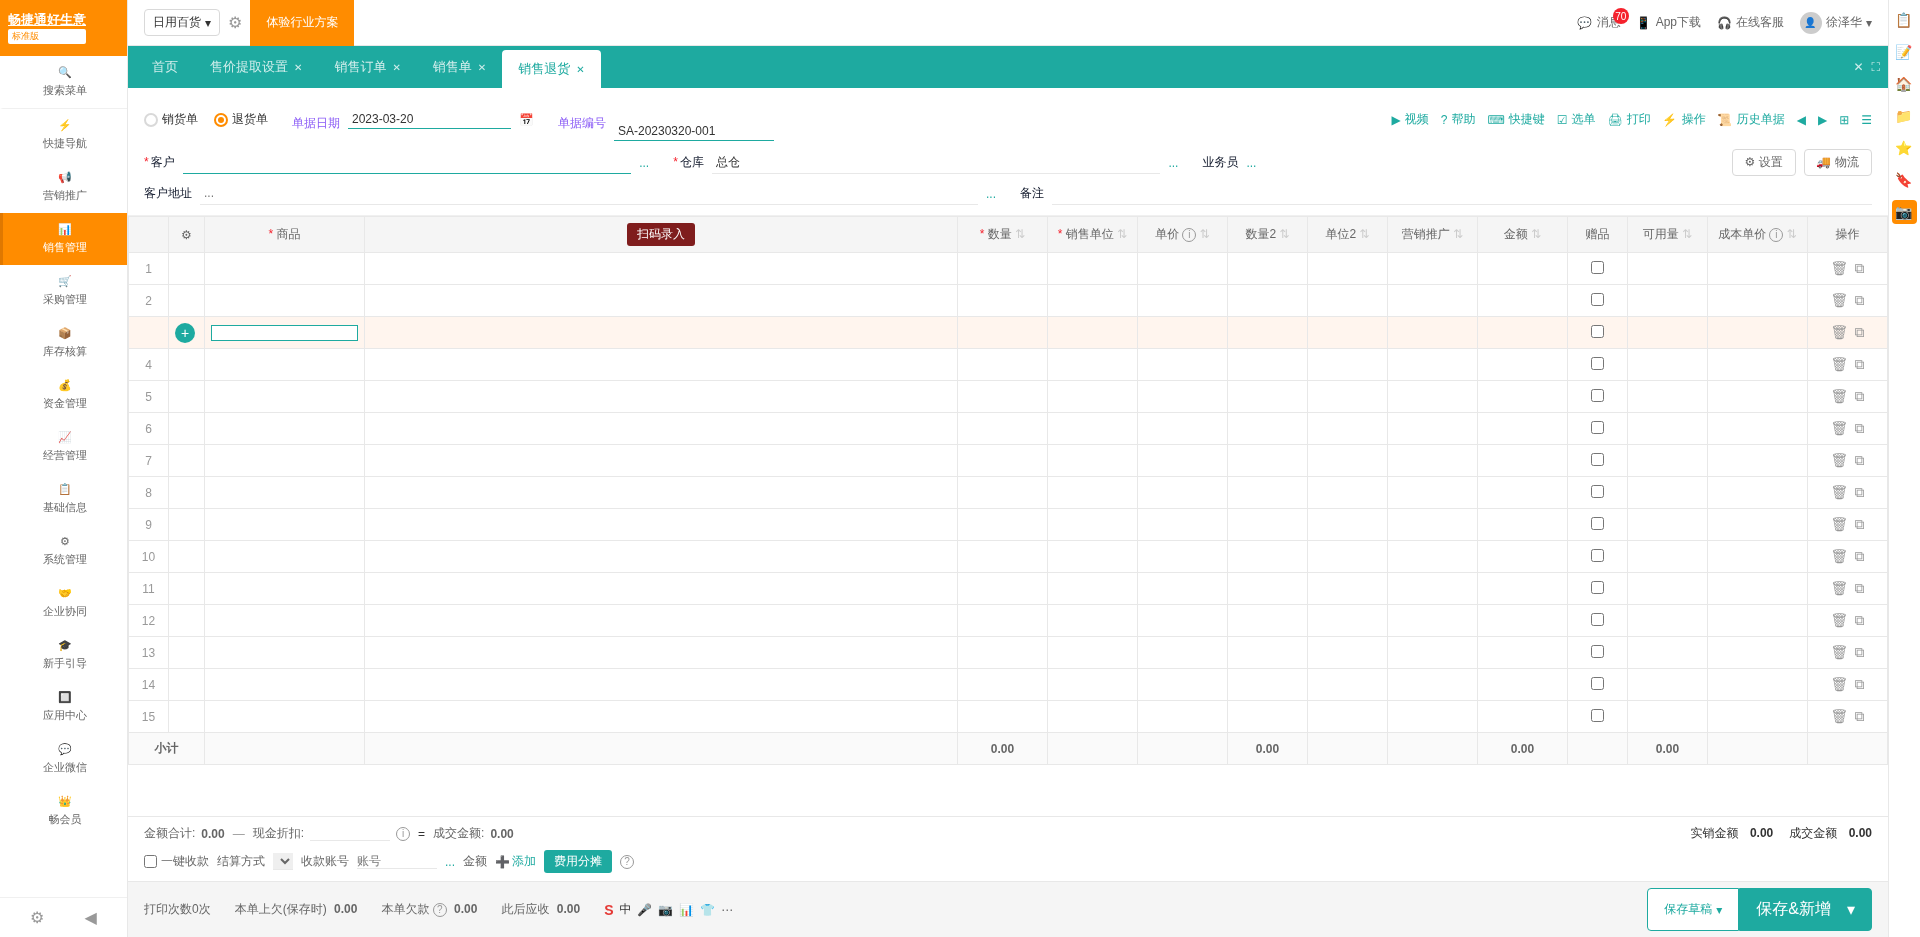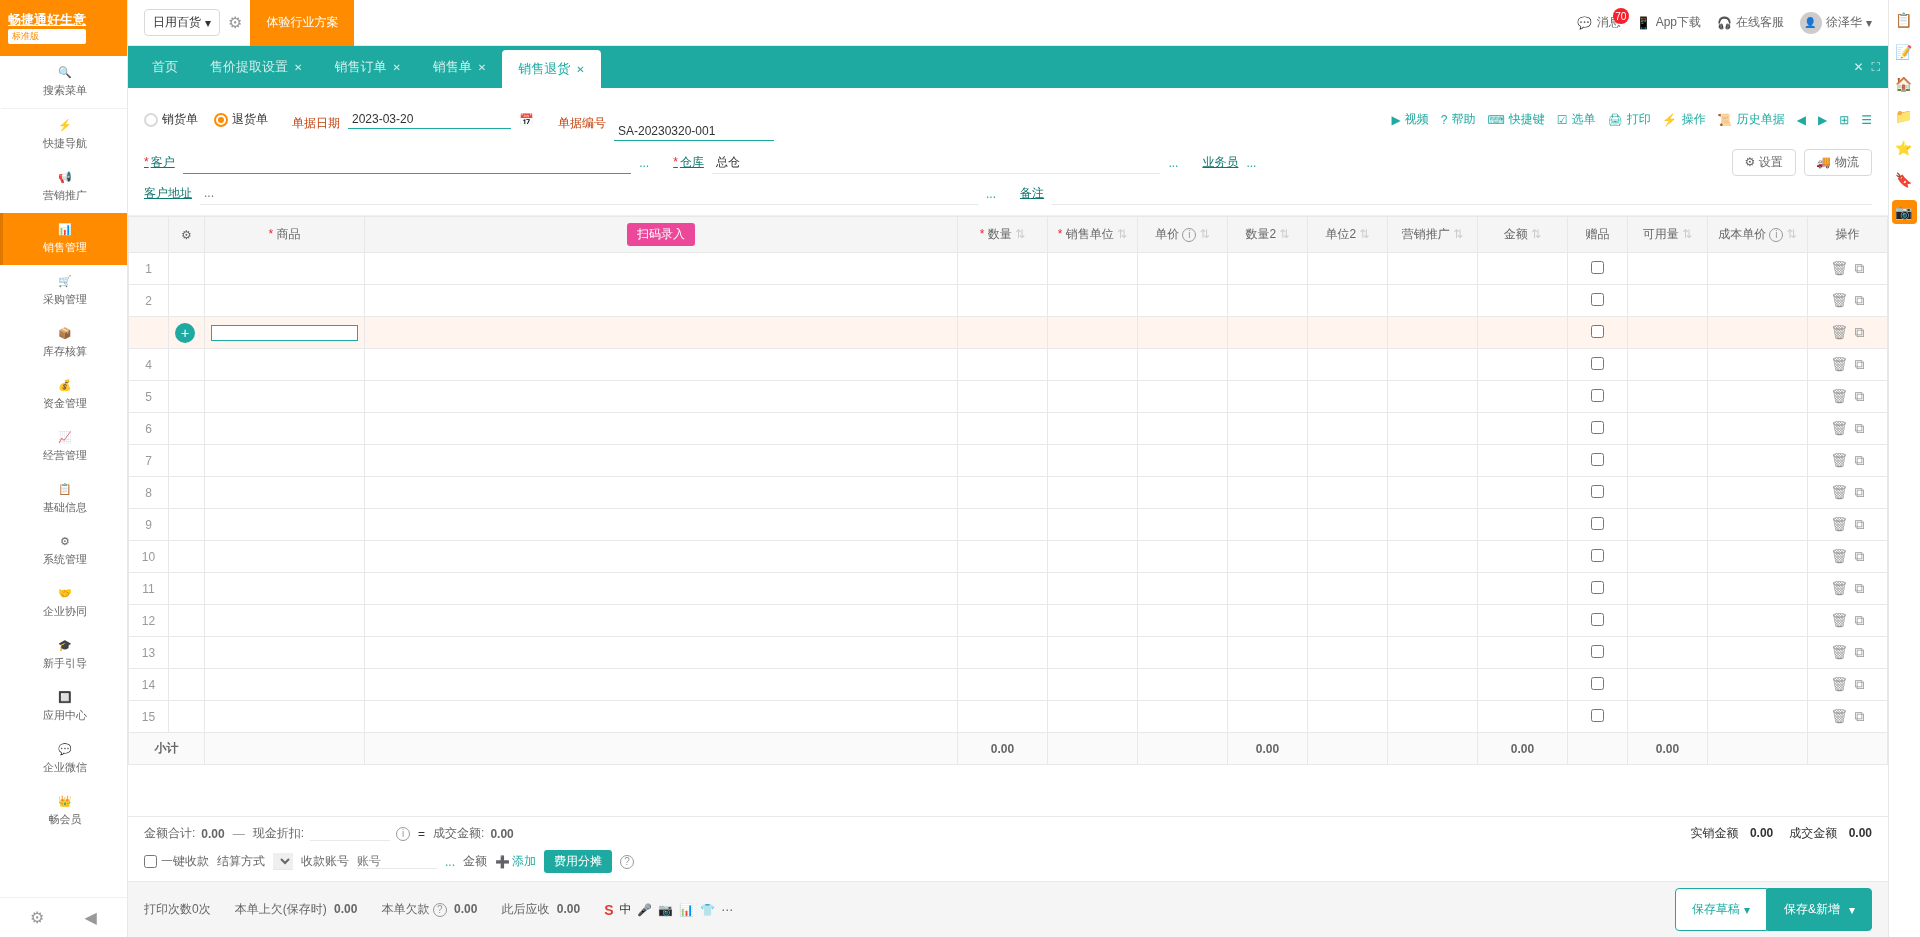--- a/index.html
+++ b/index.html
@@ -45,36 +45,36 @@
     
     
     .form-header { padding: 10px 16px; border-bottom: 1px solid #f0f0f0; flex-shrink: 0; }
     .form-header-row1 { display: flex; align-items: center; gap: 24px; margin-bottom: 8px; }
     .radio-group { display: flex; align-items: center; gap: 16px; }
     .radio-item { display: flex; align-items: center; gap: 4px; cursor: pointer; }
     .radio-circle { width: 14px; height: 14px; border-radius: 50%; border: 2px solid #d9d9d9; display: flex; align-items: center; justify-content: center; }
     .radio-circle.checked { border-color: #ff8c00; }
     .radio-dot { width: 6px; height: 6px; border-radius: 50%; background: #ff8c00; }
     .form-date-group { display: flex; align-items: center; gap: 8px; }
-    .form-label { color: #c2410c; margin-top: 8px; }
+    .form-label { color: #8b5cf6; margin-top: 8px; }
     .form-date-input { border: none; border-bottom: 1px solid #1eaaa0; padding: 2px 4px; color: #333; font-size: 12px; }
     .form-actions { margin-left: auto; display: flex; align-items: center; gap: 12px; color: #1eaaa0; font-size: 12px; }
     .form-actions span { display: flex; align-items: center; gap: 4px; cursor: pointer; }
     .form-header-row2 { display: flex; align-items: center; gap: 24px; }
     .field-group { display: flex; align-items: center; gap: 8px; flex: 1; }
-    .field-label { color: #0f766e; white-space: nowrap; text-decoration: underline; }
+    .field-label { color: #0f172a; white-space: nowrap; }
     .field-label.required::before { content: '*'; color: #f5222d; margin-right: 2px; }
     .field-input { flex: 1; border: none; border-bottom: 1px solid #e8e8e8; padding: 4px; color: #333; font-size: 12px; min-width: 80px; }
     .field-dots { color: #1eaaa0; cursor: pointer; }
     .form-btns { display: flex; gap: 8px; }
     .form-btn { padding: 4px 12px; border-radius: 4px; border: 1px solid #d9d9d9; cursor: pointer; font-size: 12px; background: #fff; color: #666; }
     
     
     .table-area { flex: 1; overflow: hidden; display: flex; flex-direction: column; }
-    .scan-btn { background: #ec4899; color: #fff; border: none; padding: 3px 10px; border-radius: 3px; cursor: pointer; font-size: 12px; }
+    .scan-btn { background: #7f1d1d; color: #fff; border: none; padding: 3px 10px; border-radius: 3px; cursor: pointer; font-size: 12px; }
     
     
     .data-table { flex: 1; overflow-y: auto; }
     table { width: 100%; border-collapse: collapse; font-size: 12px; }
     th { background: #f5f5f5; border: 1px solid #e8e8e8; padding: 6px 8px; white-space: nowrap; font-weight: normal; color: #666; text-align: center; position: sticky; top: 0; z-index: 10; }
     td { border: 1px solid #e8e8e8; padding: 4px 6px; text-align: center; height: 32px; }
     tr:nth-child(3) td { background: #fff5ee; }
     .row-num { color: #999; width: 30px; }
     .add-row-btn { width: 20px; height: 20px; background: #1eaaa0; color: #fff; border-radius: 50%; border: none; cursor: pointer; font-size: 14px; display: flex; align-items: center; justify-content: center; }
     .table-input { width: 100%; border: none; background: transparent; text-align: center; font-size: 12px; }
@@ -101,21 +101,21 @@
     .bottom-bar-actions { display: flex; align-items: center; gap: 8px; }
     .bottom-icons { display: flex; align-items: center; gap: 6px; }
     
     
     .right-panel { width: 32px; background: #fff; border-left: 1px solid #e8e8e8; display: flex; flex-direction: column; align-items: center; padding: 8px 0; gap: 8px; flex-shrink: 0; }
     .right-panel-icon { color: #999; cursor: pointer; font-size: 14px; padding: 4px; }
     
     
     .save-btns { display: flex; gap: 0; }
     .save-draft { background: #fff; border: 1px solid #1eaaa0; color: #1eaaa0; padding: 12px 16px; cursor: pointer; font-size: 12px; border-radius: 4px 0 0 4px; display: flex; align-items: center; gap: 4px; }
-    .save-new { background: #1eaaa0; border: 1px solid #1eaaa0; color: #fff; padding: 6px 16px; cursor: pointer; font-size: 12px; border-radius: 0 4px 4px 0; display: flex; align-items: center; gap: 9px; }
+    .save-new { background: #1eaaa0; border: 1px solid #1eaaa0; color: #fff; padding: 6px 16px; cursor: pointer; font-size: 16px; border-radius: 0 4px 4px 0; display: flex; align-items: center; gap: 16px; }
 
     
     .col-num { width: 40px; }
     .col-settings { width: 36px; }
     .col-goods { width: 160px; }
     .col-qty { width: 90px; }
     .col-unit { width: 90px; }
     .col-price { width: 90px; }
     .col-qty2 { width: 80px; }
     .col-unit2 { width: 80px; }

